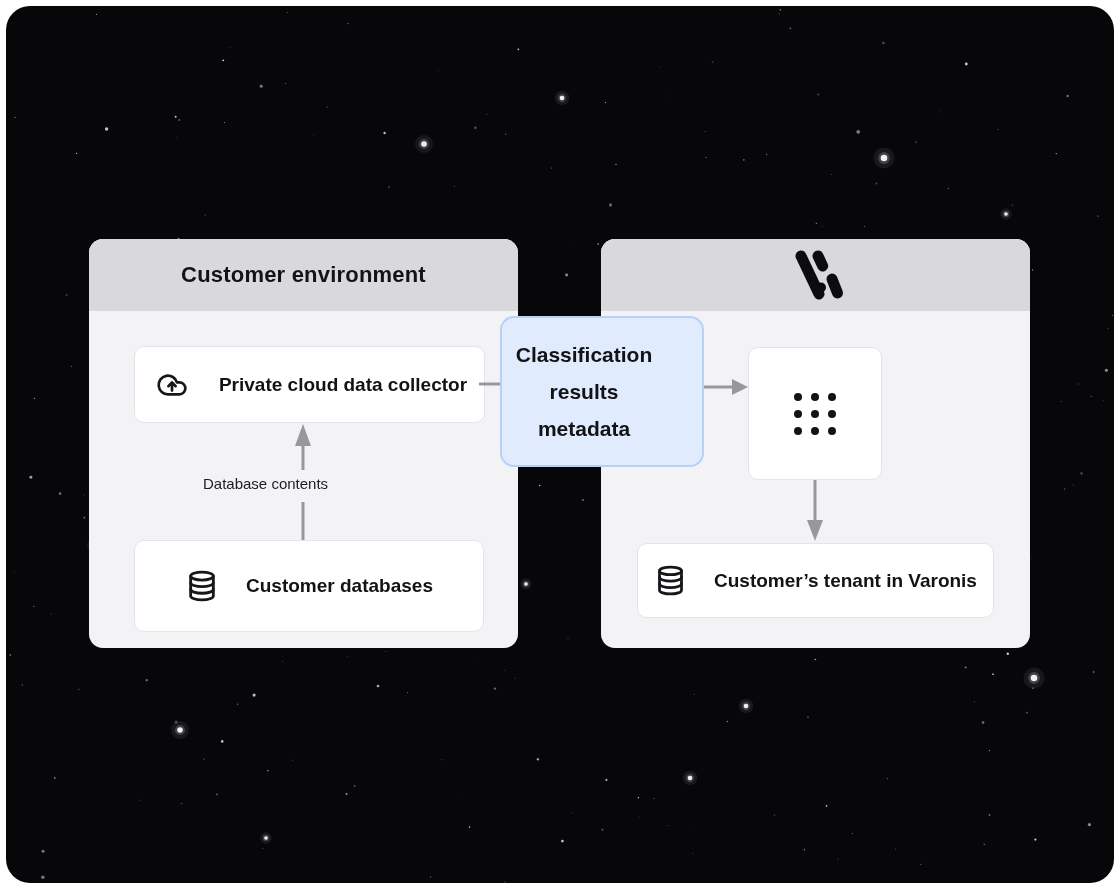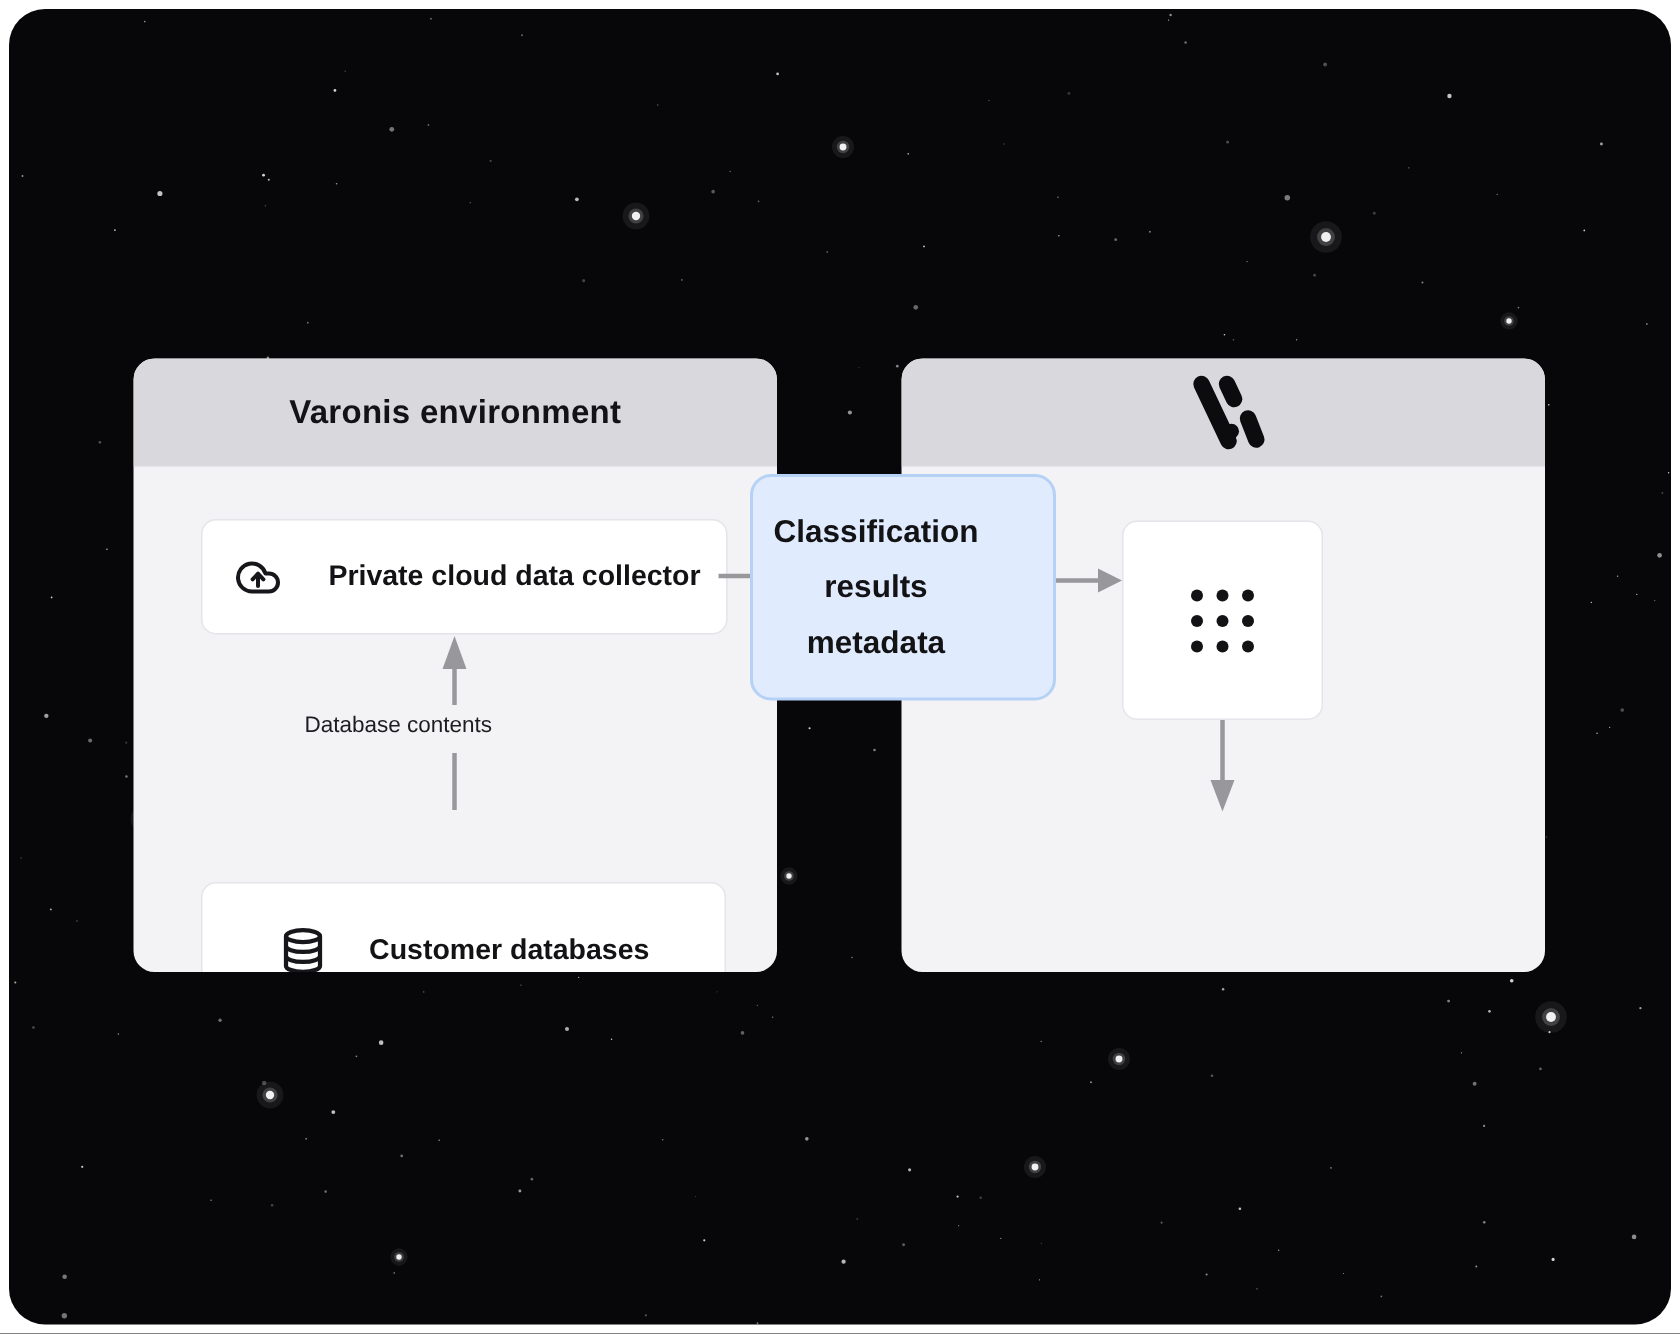--- a/index.html
+++ b/index.html
@@ -47,21 +47,21 @@
     display: flex; align-items: center; justify-content: center;
     gap: 27px;
     box-sizing: border-box;
   }
   .card-label {
     font-size: 19px; font-weight: bold;
     color: var(--text, #131316);
     white-space: nowrap;
   }
   .card-collector { left: 45px; top: 107px; width: 351px; height: 77px; }
-  .card-databases { left: 45px; top: 301px; width: 350px; height: 92px; margin-top: 48px; }
+  .card-databases { left: 45px; top: 301px; width: 350px; height: 92px; }
   .card-app      { left: 147px; top: 108px; width: 134px; height: 133px; }
   .card-tenant   { left: 36px;  top: 304px; width: 357px; height: 75px; }
 
   .dots-grid {
     display: grid;
     grid-template-columns: repeat(3, 8px);
     grid-template-rows: repeat(3, 8px);
     gap: 9px;
   }
   .dot { width: 8px; height: 8px; border-radius: 50%; background: var(--text, #17171b); }
@@ -404,21 +404,21 @@
       <circle cx="740.0" cy="700.0" r="7.36" fill="#ffffff" fill-opacity="0.07"></circle>
       <circle cx="740.0" cy="700.0" r="4.14" fill="#ffffff" fill-opacity="0.18"></circle>
       <circle cx="740.0" cy="700.0" r="2.30" fill="#ffffff" fill-opacity="0.92"></circle>
       <circle cx="90.0" cy="540.0" r="8.96" fill="#ffffff" fill-opacity="0.07"></circle>
       <circle cx="90.0" cy="540.0" r="5.04" fill="#ffffff" fill-opacity="0.18"></circle>
       <circle cx="90.0" cy="540.0" r="2.80" fill="#ffffff" fill-opacity="0.92"></circle>
     </svg>
 
   <div class="panel panel-left">
     <div class="panel-header">
-      <div class="panel-title">Varonis environment</div>
+      <div class="panel-title">Customer environment</div>
     </div>
     <div class="card card-collector">
       <svg class="icon" viewBox="0 0 24 24" width="40" height="32" fill="none" stroke="#17171b" stroke-width="2" stroke-linecap="round" stroke-linejoin="round">
         <path d="M17.5 19H9a7 7 0 1 1 6.71-9h1.79a4.5 4.5 0 1 1 0 9Z"></path>
         <path d="M12 16.2v-5.6"></path>
         <path d="M9.3 12.9 12 10.1l2.7 2.8"></path>
       </svg>
       <span class="card-label">Private cloud data collector</span>
     </div>
     <div class="card card-databases">
@@ -448,20 +448,29 @@
         <span class="dot"></span>
           <span class="dot"></span>
           <span class="dot"></span>
         <span class="dot"></span>
           <span class="dot"></span>
           <span class="dot"></span>
         <span class="dot"></span>
           <span class="dot"></span>
           <span class="dot"></span>
       </div>
+    </div>
+    <div class="card card-tenant">
+      <svg class="icon" viewBox="0 0 24 24" width="33" height="33" fill="none" stroke="#17171b" stroke-width="2" stroke-linecap="round">
+        <ellipse cx="12" cy="5" rx="8" ry="2.8"></ellipse>
+        <path d="M4 5v14c0 1.55 3.58 2.8 8 2.8s8-1.25 8-2.8V5"></path>
+        <path d="M4 9.66c0 1.55 3.58 2.8 8 2.8s8-1.25 8-2.8"></path>
+        <path d="M4 14.33c0 1.55 3.58 2.8 8 2.8s8-1.25 8-2.8"></path>
+      </svg>
+      <span class="card-label">Customer’s tenant in Varonis</span>
     </div>
   </div>
 
   <svg id="connector-svg" width="1108" height="877">
     <g>
       <line class="connector" x1="297" y1="534" x2="297" y2="496"></line>
       <line class="connector" x1="297" y1="464" x2="297" y2="440"></line>
       <polygon class="arrowhead" points="297,418 289,440 305,440"></polygon>
     </g>
     <g>

